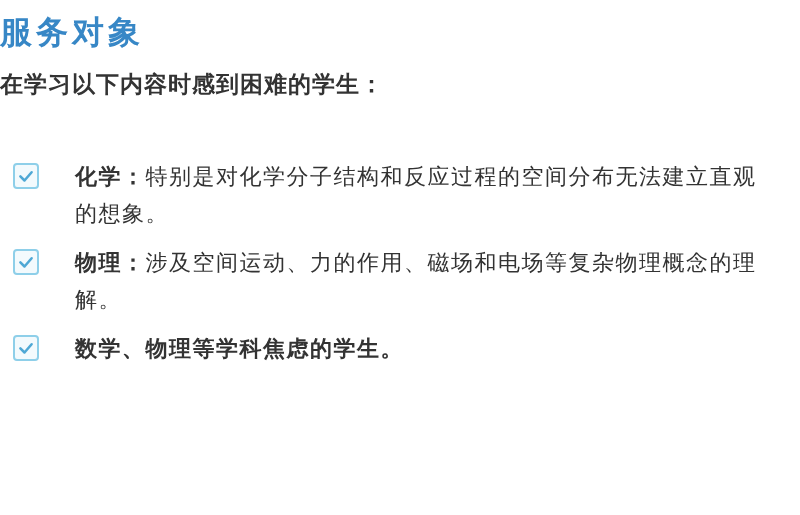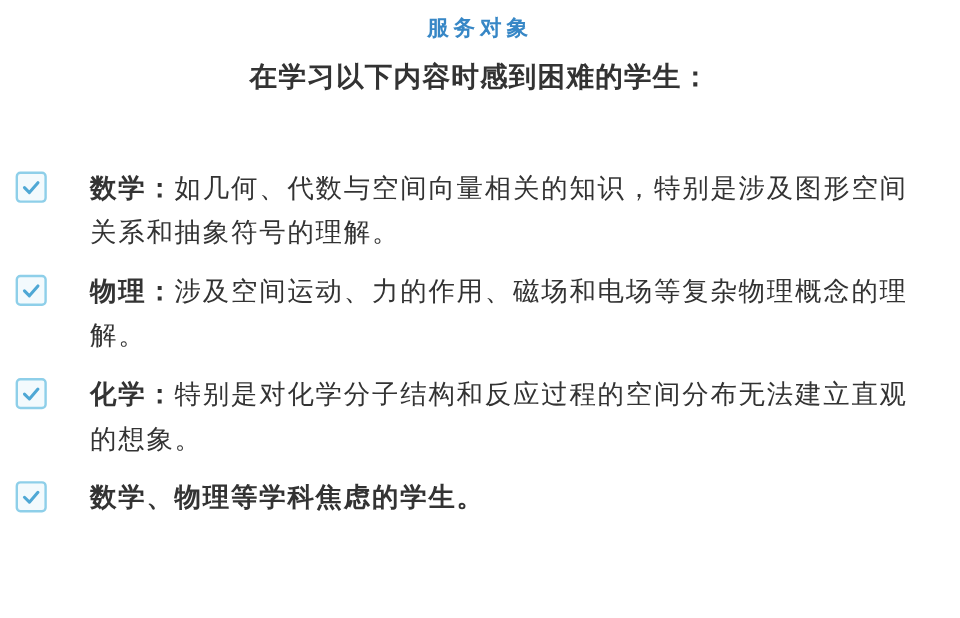--- a/index.html
+++ b/index.html
@@ -12,29 +12,27 @@
     color: #333333;
   }
   .page {
     width: 800px;
     height: 515px;
     background: #ffffff;
     position: relative;
   }
   .title {
     padding-top: 11px;
-    text-align: center;
-    font-size: 18px;
+    font-size: 32px;
     font-weight: bold;
     letter-spacing: 4px;
     color: #3787C6;
   }
   .subtitle {
     margin-top: 14px;
-    text-align: center;
     font-size: 23px;
     font-weight: bold;
     letter-spacing: 1px;
     color: #333333;
   }
   ul.service-list {
     list-style: none;
     margin-top: 58px;
   }
   ul.service-list li {
@@ -67,45 +65,37 @@
 <body>
 
 <div class="page">
 
   <h1 class="title">服务对象</h1>
 
   <h2 class="subtitle">在学习以下内容时感到困难的学生：</h2>
 
   <ul class="service-list">
 
+
     <li>
       <span class="checkbox">
         <svg viewBox="0 0 24 24">
             <path d="M4.5 12.5l5.5 5.5 9.5-11" fill="none" stroke="#4FA8D5" stroke-width="3.4" stroke-linecap="round" stroke-linejoin="round"></path>
           </svg>
       </span>
-      <span class="item-label">数学：</span><span>如几何、代数与空间向量相关的知识，特别是涉及图形空间关系和抽象符号的理解。</span>
+      <span class="item-label">化学：</span><span>特别是对化学分子结构和反应过程的空间分布无法建立直观的想象。</span>
     </li>
 
     <li>
       <span class="checkbox">
         <svg viewBox="0 0 24 24">
             <path d="M4.5 12.5l5.5 5.5 9.5-11" fill="none" stroke="#4FA8D5" stroke-width="3.4" stroke-linecap="round" stroke-linejoin="round"></path>
           </svg>
       </span>
       <span class="item-label">物理：</span><span>涉及空间运动、力的作用、磁场和电场等复杂物理概念的理解。</span>
-    </li>
-
-    <li>
-      <span class="checkbox">
-        <svg viewBox="0 0 24 24">
-            <path d="M4.5 12.5l5.5 5.5 9.5-11" fill="none" stroke="#4FA8D5" stroke-width="3.4" stroke-linecap="round" stroke-linejoin="round"></path>
-          </svg>
-      </span>
-      <span class="item-label">化学：</span><span>特别是对化学分子结构和反应过程的空间分布无法建立直观的想象。</span>
     </li>
 
 
     <li>
       <span class="checkbox">
         <svg viewBox="0 0 24 24">
             <path d="M4.5 12.5l5.5 5.5 9.5-11" fill="none" stroke="#4FA8D5" stroke-width="3.4" stroke-linecap="round" stroke-linejoin="round"></path>
           </svg>
       </span>
       <span class="item-label">数学、物理等学科焦虑的学生。</span><span></span>

